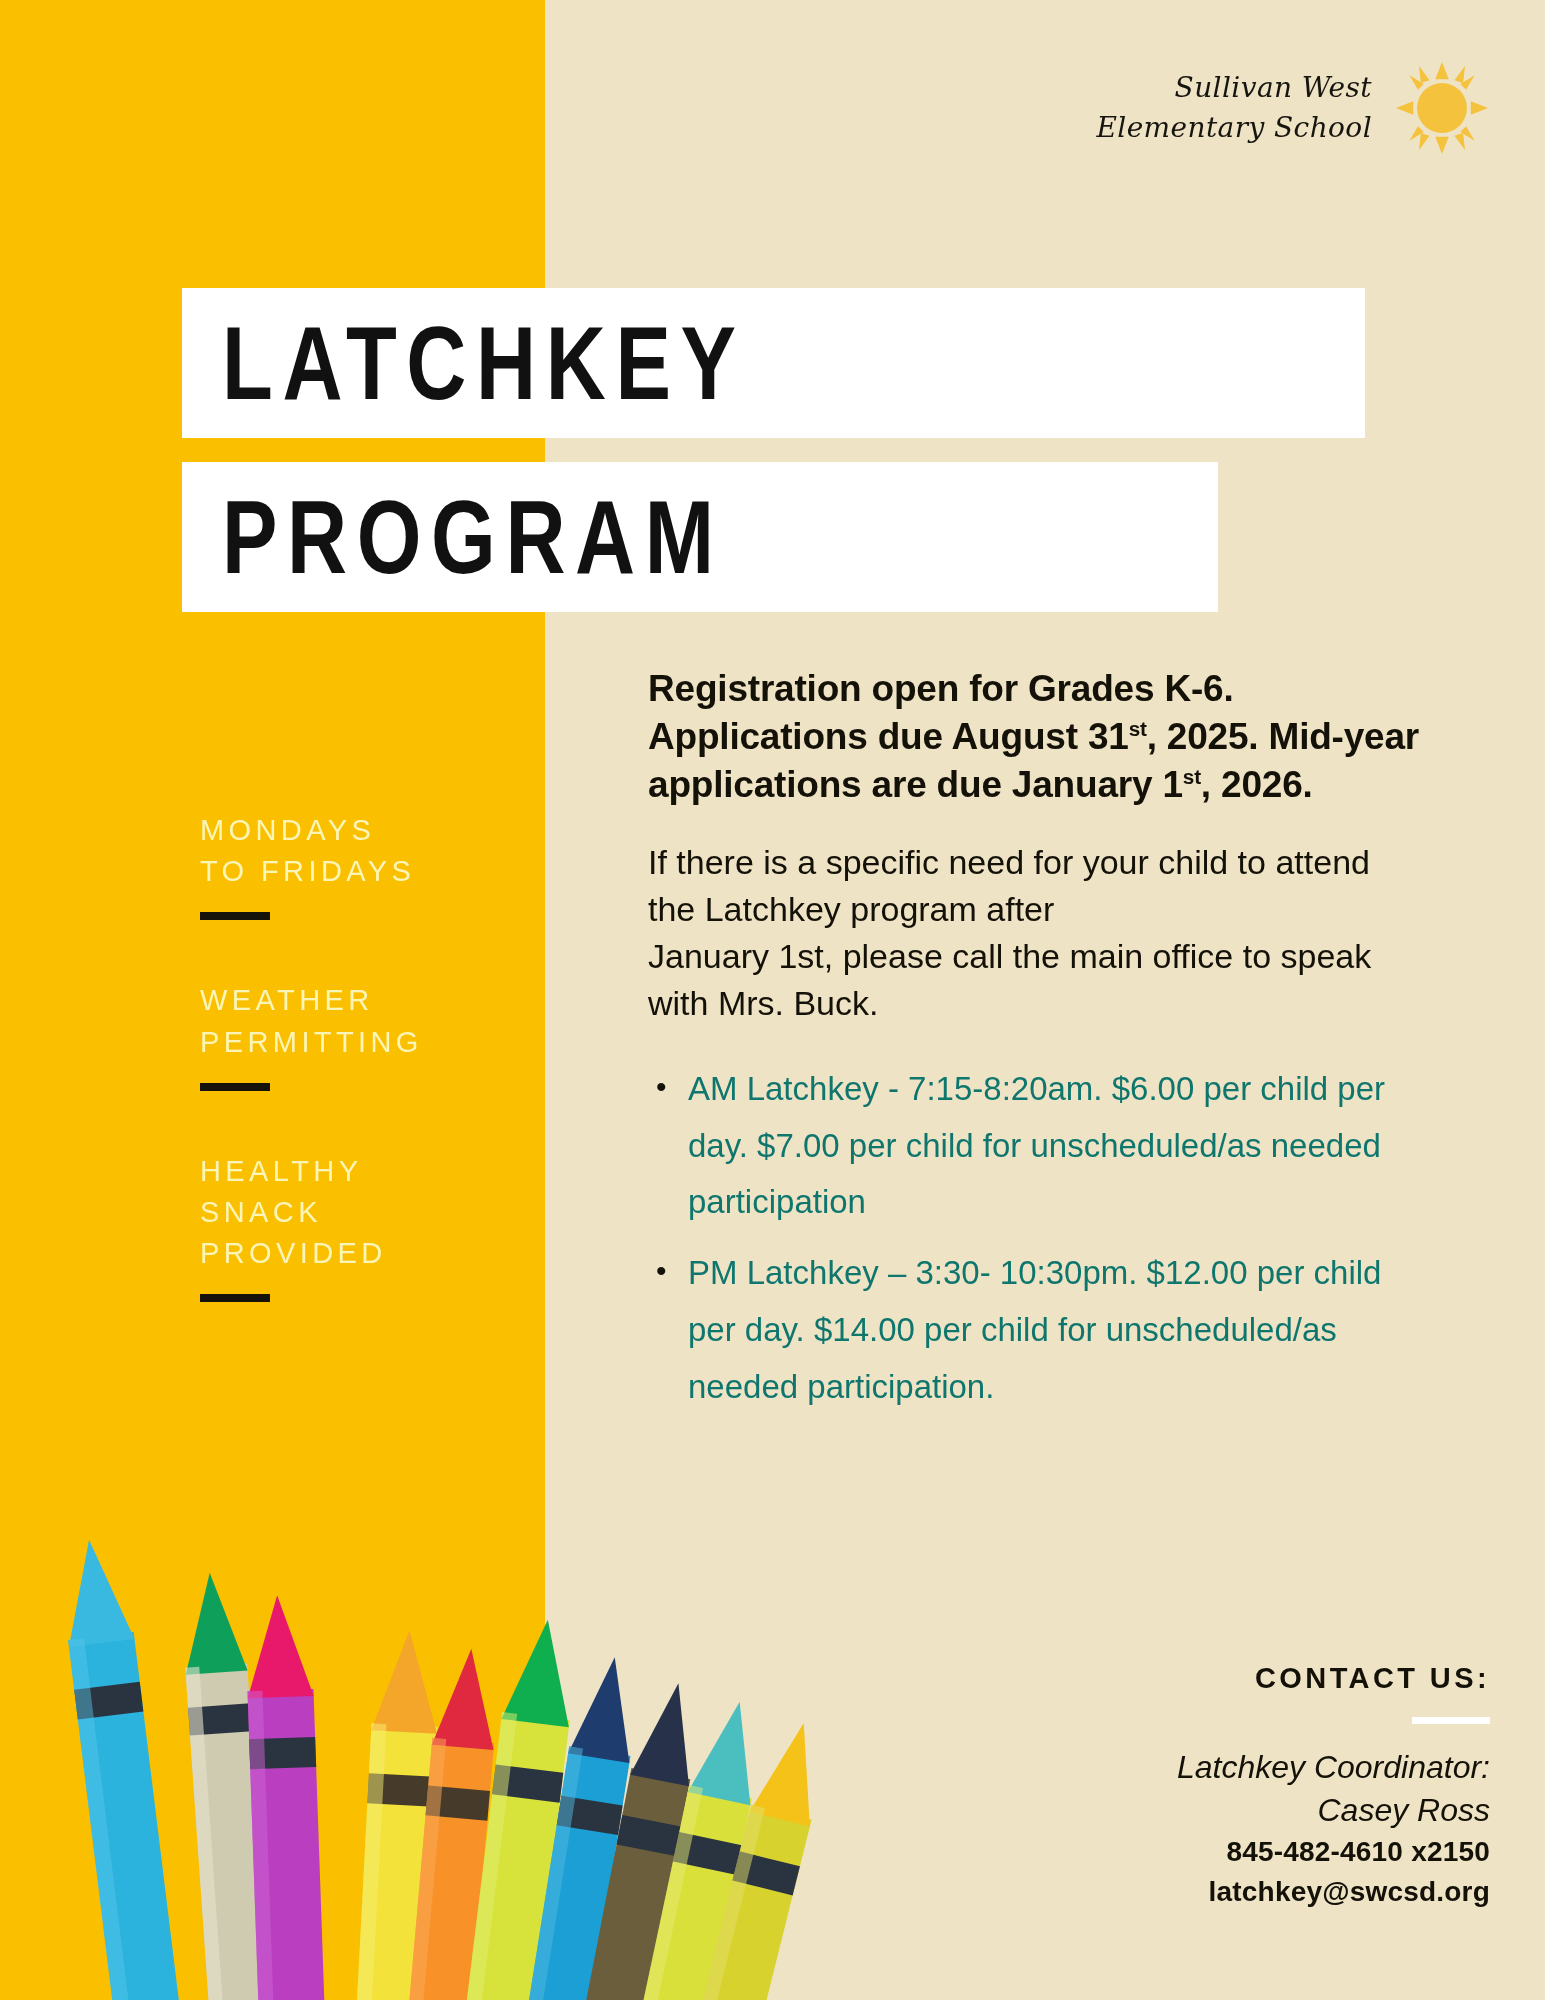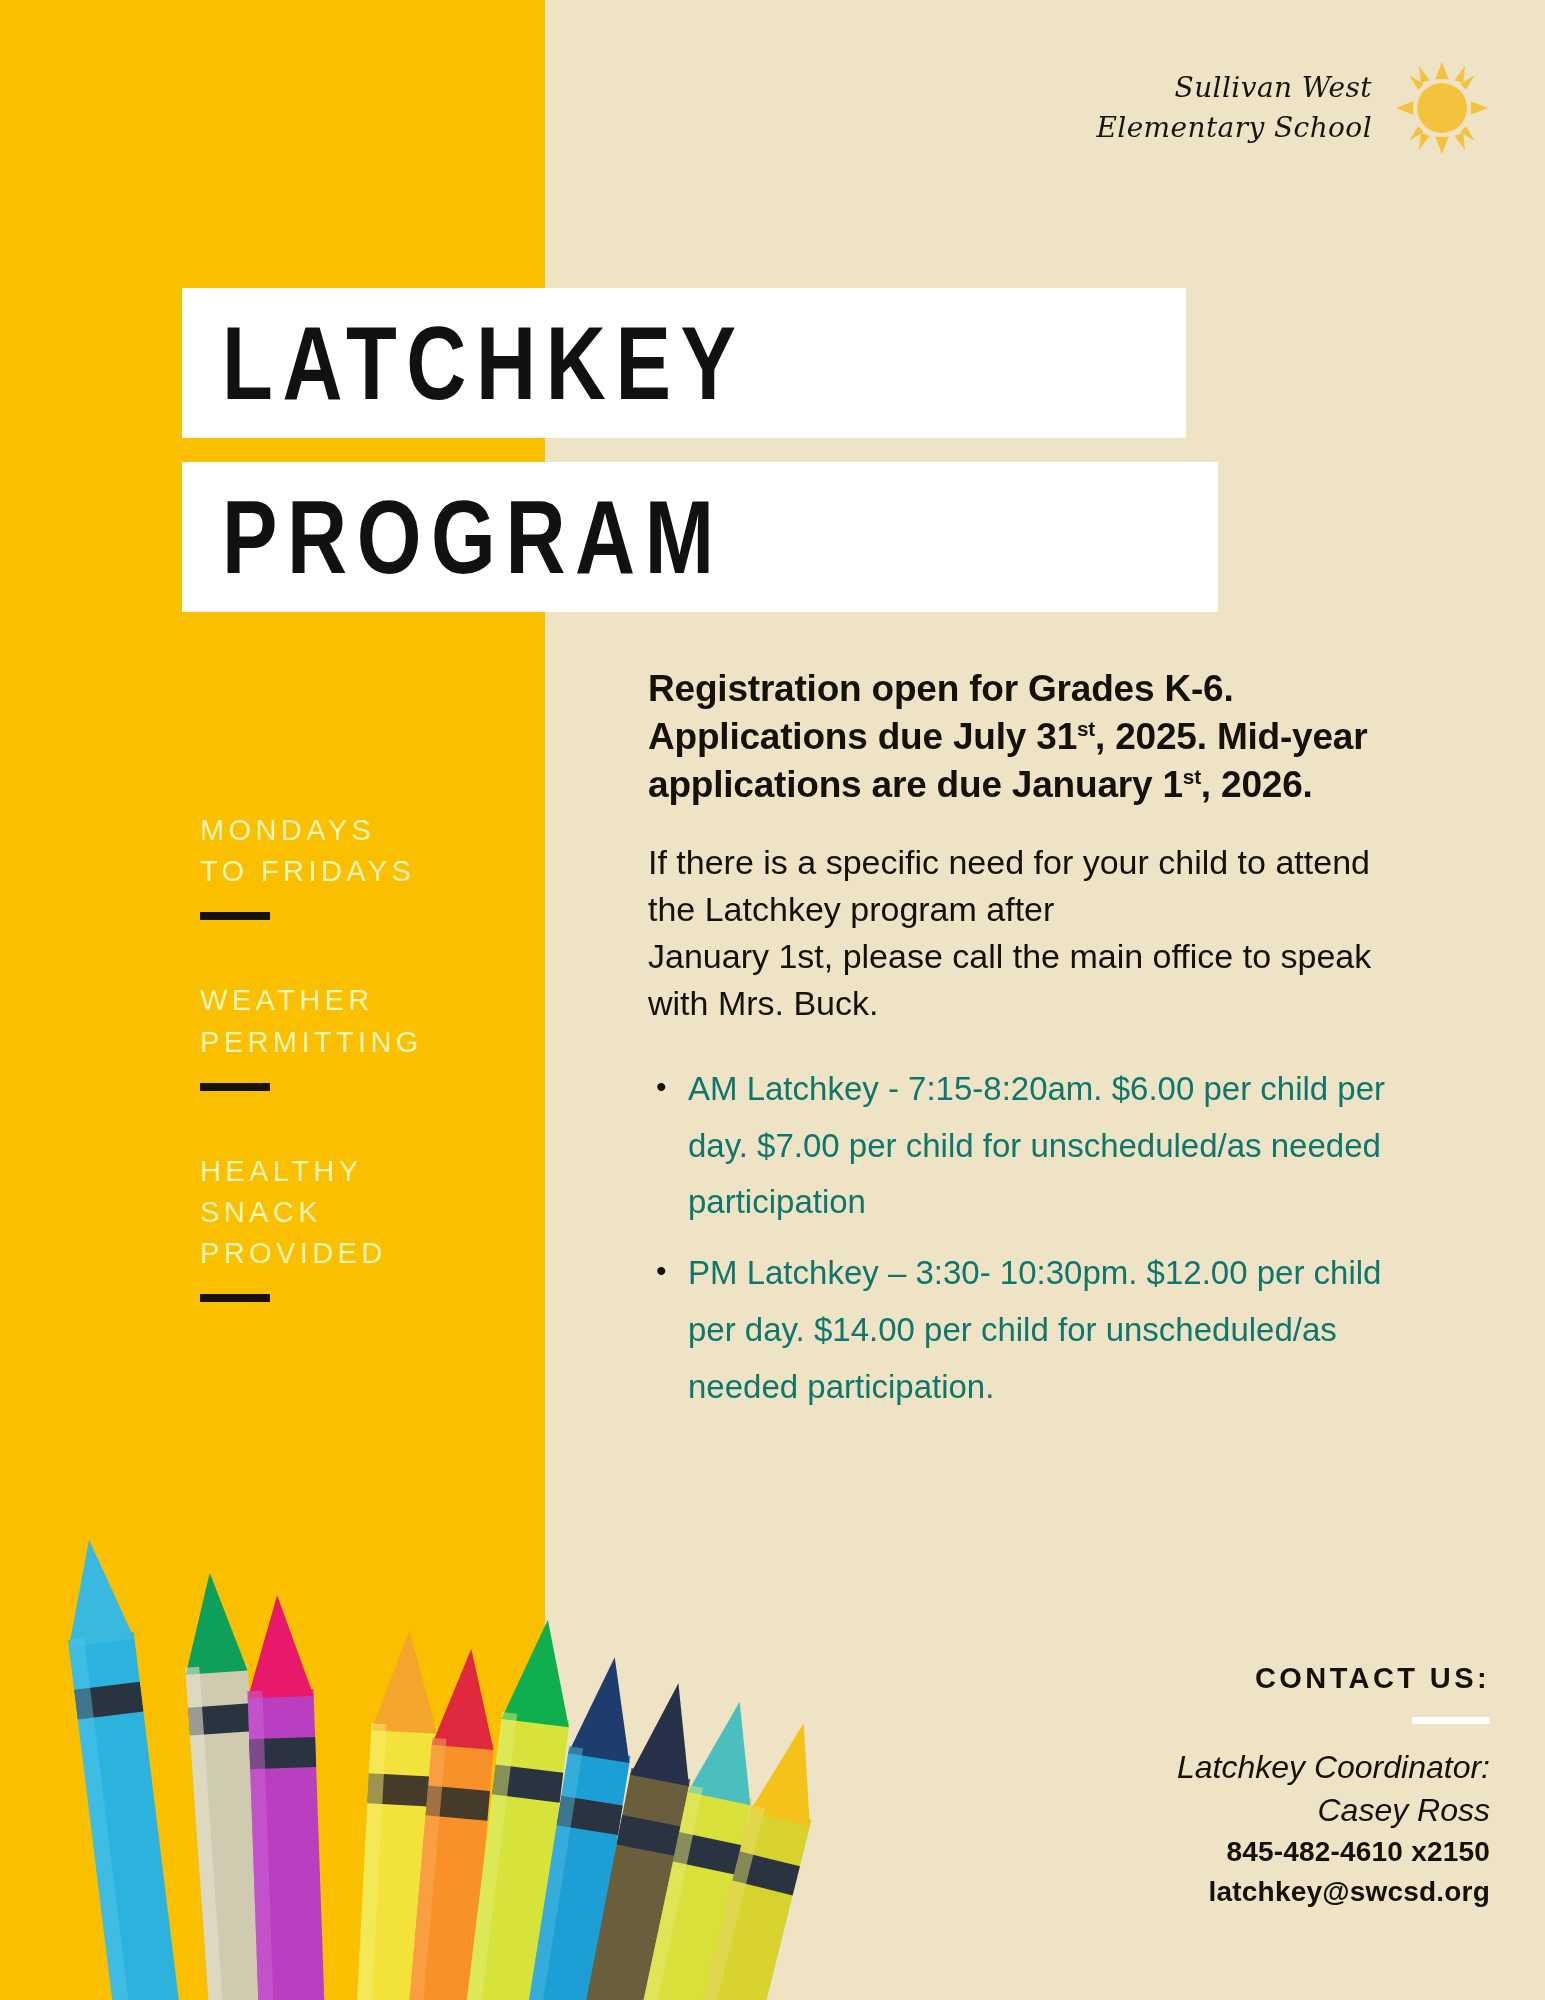--- a/index.html
+++ b/index.html
@@ -36,21 +36,21 @@
     white-space:pre-line;
   }
   .sun-icon { width:96px; height:96px; flex:none; display:block; }
 
   
   .title-band {
     position:absolute;
     background:#ffffff;
     display:flex; align-items:center;
   }
-  .band-1 { left:182px; top:288px; width:1004px; height:150px; }
+  .band-1 { left:182px; top:288px; width:1183px; height:150px; }
   .band-2 { left:182px; top:462px; width:1036px;  height:150px; }
 
   .title-text {
     font-family:"Liberation Sans Narrow","Liberation Sans", sans-serif;
     font-weight:700;
     font-size:104px;
     line-height:1;
     letter-spacing:12px;
     color:#111111;
     transform:scaleX(0.80);
@@ -213,21 +213,21 @@
     <div class="feature">
       <div class="feature-label">HEALTHY
 SNACK
 PROVIDED</div>
       <div class="feature-rule"></div>
     </div>
   </div>
 
   <div class="body-col">
 
-    <div class="lead"><span>Registration open for Grades K-6. Applications due July 31</span><sup>st</sup><span>, 2025. Mid-year applications are due January 1</span><sup>st</sup><span>, 2026.</span></div>
+    <div class="lead"><span>Registration open for Grades K-6. Applications due August 31</span><sup>st</sup><span>, 2025. Mid-year applications are due January 1</span><sup>st</sup><span>, 2026.</span></div>
 
     <div class="para">If there is a specific need for your child to attend the Latchkey program after
 January 1st, please call the main office to speak with Mrs. Buck.</div>
 
     <ul class="bullets">
       <li class="bullet">AM Latchkey - 7:15-8:20am. $6.00 per child per day. $7.00 per child for unscheduled/as needed participation</li>
       <li class="bullet">PM Latchkey – 3:30- 10:30pm. $12.00 per child per day. $14.00 per child for unscheduled/as needed participation.</li>
     </ul>
   </div>
 

